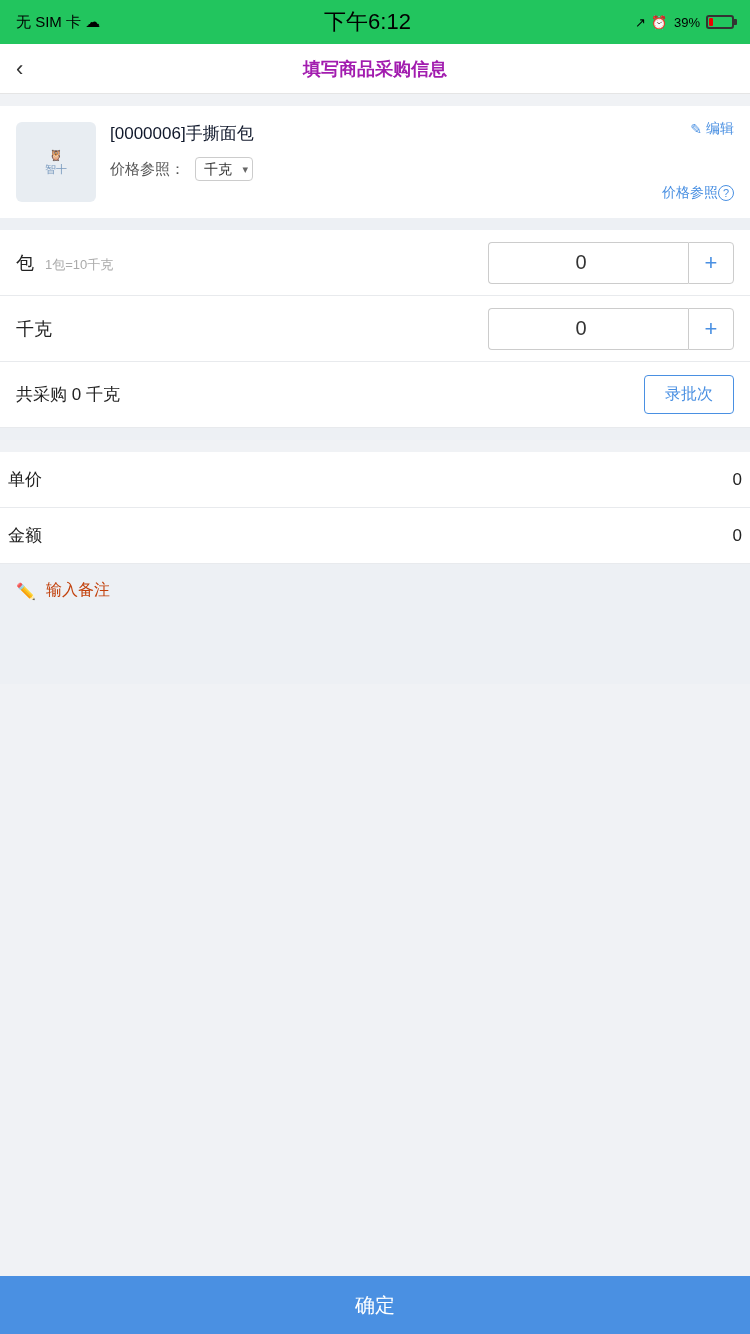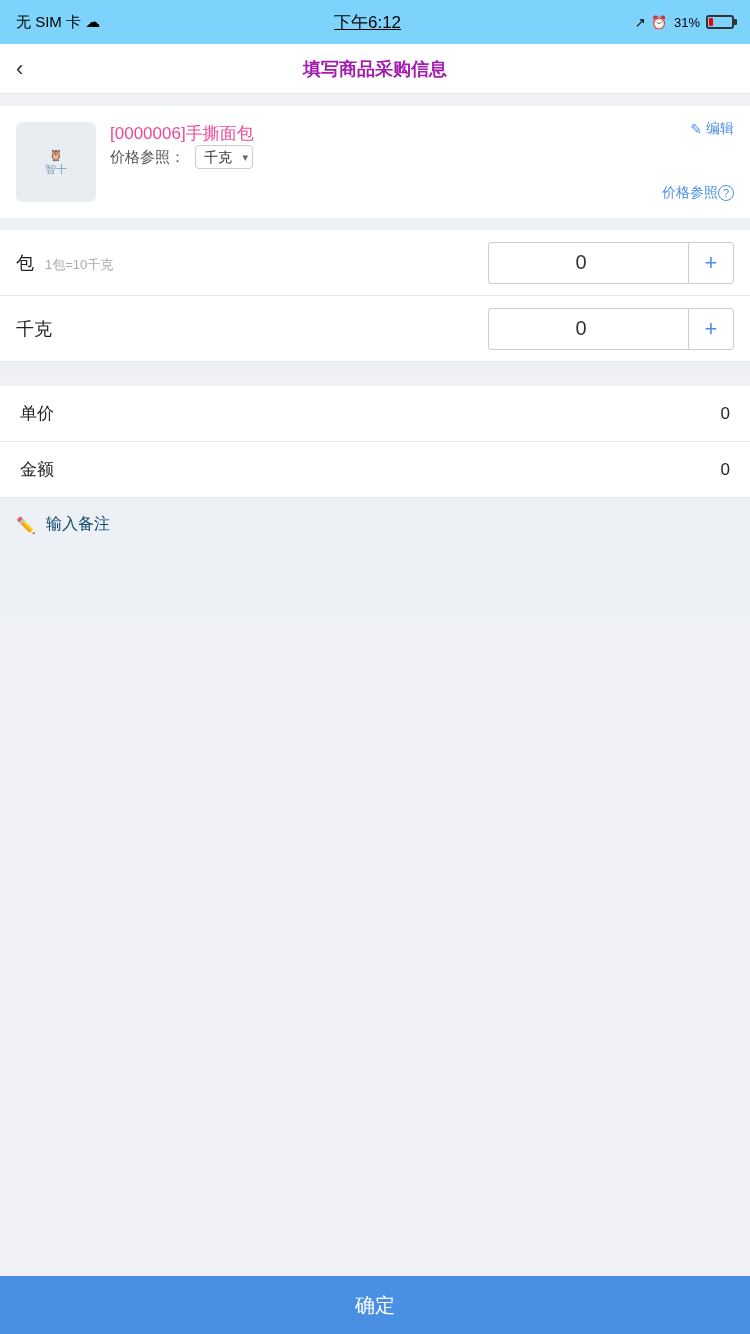--- a/index.html
+++ b/index.html
@@ -8,31 +8,31 @@
       font-family: -apple-system, "PingFang SC", "Helvetica Neue", Arial, sans-serif;
       background: #f0f2f5;
       width: 750px;
       min-height: 1334px;
       position: relative;
       overflow-x: hidden;
     }
 
     
     .status-bar {
-      background: #7dd3fc;
+      background: #22c55e;
       height: 44px;
       display: flex;
       align-items: center;
       justify-content: space-between;
       padding: 15px 16px;
       font-size: 15px;
       font-weight: 500;
     }
     .status-left { display: flex; align-items: center; gap: 8px; }
-    .status-center { font-size: 17px; font-weight: 500; text-decoration: underline; }
+    .status-center { font-size: 22px; font-weight: 500; }
     .status-right { display: flex; align-items: center; gap: 6px; font-size: 13px; }
     .battery-icon {
       display: inline-flex; align-items: center;
       border: 2px solid #333; border-radius: 3px;
       width: 28px; height: 14px; position: relative; padding: 1px;
     }
     .battery-icon::after {
       content: '';
       position: absolute; right: -5px; top: 50%;
       transform: translateY(-50%);
@@ -76,21 +76,22 @@
     .product-thumb {
       width: 80px; height: 80px;
       background: #e8edf2;
       border-radius: 6px;
       display: flex; align-items: center; justify-content: center;
       flex-shrink: 0;
       color: #7a9bbf; font-size: 13px; font-weight: 500;
     }
     .product-info { flex: 1; }
     .product-name {
-      font-size: 17px; font-weight: 500; color: #ec4899;
+      font-size: 17px; font-weight: 500; color: #0f172a;
+      margin-bottom: 12px;
     }
     .product-unit-row {
       display: flex; align-items: center; gap: 10px;
     }
     .unit-label { font-size: 15px; color: #555; }
     .unit-select {
       border: 1px solid #ccc; border-radius: 4px;
       padding: 3px 20px 3px 8px;
       font-size: 14px; color: #333;
       background: #fff;
@@ -187,42 +188,42 @@
       border-radius: 4px;
       padding: 8px 20px;
       font-size: 16px;
       cursor: pointer;
     }
 
     
     .info-section { background: #fff; margin-top: 12px; }
     .info-row {
       display: flex; align-items: center;
-      padding: 0 20px;
+      padding: 0 8px;
       height: 56px;
       border-bottom: 1px solid #e8eaed;
     }
     .info-row-label {
       font-size: 17px; color: #222;
     }
     .info-row-value {
       margin-left: auto;
       font-size: 17px; color: #222;
     }
 
     
     .remark-section {
       background: #edf0f4;
       padding: 16px;
       min-height: 120px;
       margin-top: 0;
       display: flex; align-items: flex-start; gap: 10px;
     }
     .remark-icon { color: #aaa; font-size: 16px; margin-top: 2px; }
-    .remark-text { color: #0c4a6e; font-size: 16px; }
+    .remark-text { color: #c2410c; font-size: 16px; }
 
     
     .bottom-btn {
       position: fixed;
       bottom: 0; left: 0;
       width: 750px;
       height: 58px;
       background: #4a90e2;
       color: #fff;
       font-size: 20px;
@@ -241,21 +242,21 @@
 <body>
 
 <div class="status-bar">
   <div class="status-left">
     <span>无 SIM 卡 ☁</span>
   </div>
   <div class="status-center">下午6:12</div>
   <div class="status-right">
     <span>↗</span>
     <span>⏰</span>
-    <span>31%</span>
+    <span>39%</span>
     <span class="battery-icon">
       <span class="battery-fill"></span>
     </span>
   </div>
 </div>
 
 <div class="nav-bar">
   <span class="nav-back">‹</span>
   <span class="nav-title">填写商品采购信息</span>
 </div>
@@ -306,20 +307,24 @@
   </div>
 
   <div class="input-row">
     <span class="input-label">千克</span>
     <div class="input-right">
       <input class="qty-input" type="number" value="0" style="">
       <button class="plus-btn">+</button>
     </div>
   </div>
 
+  <div class="total-row">
+    <span class="total-text"><span>共采购</span> <span>0</span> <span>千克</span></span>
+    <button class="record-btn">录批次</button>
+  </div>
 </div>
 
 <div class="separator"></div>
 
 <div class="info-section">
   <div class="info-row">
     <span class="info-row-label">单价</span>
     <span class="info-row-value">0</span>
   </div>
   <div class="info-row">

